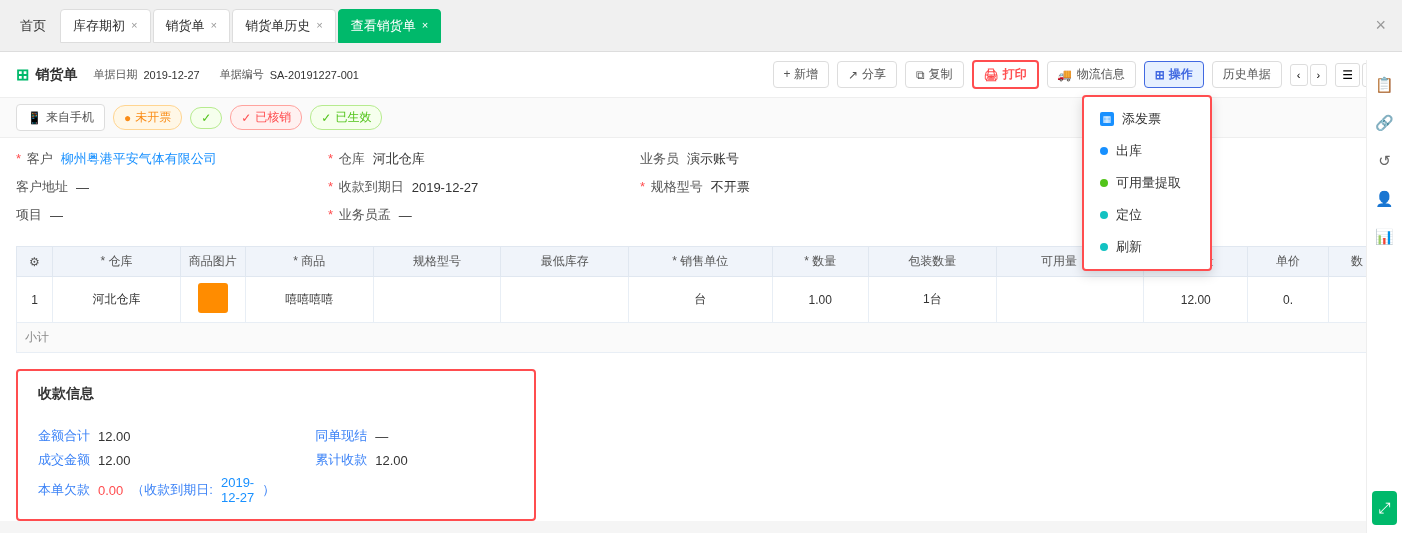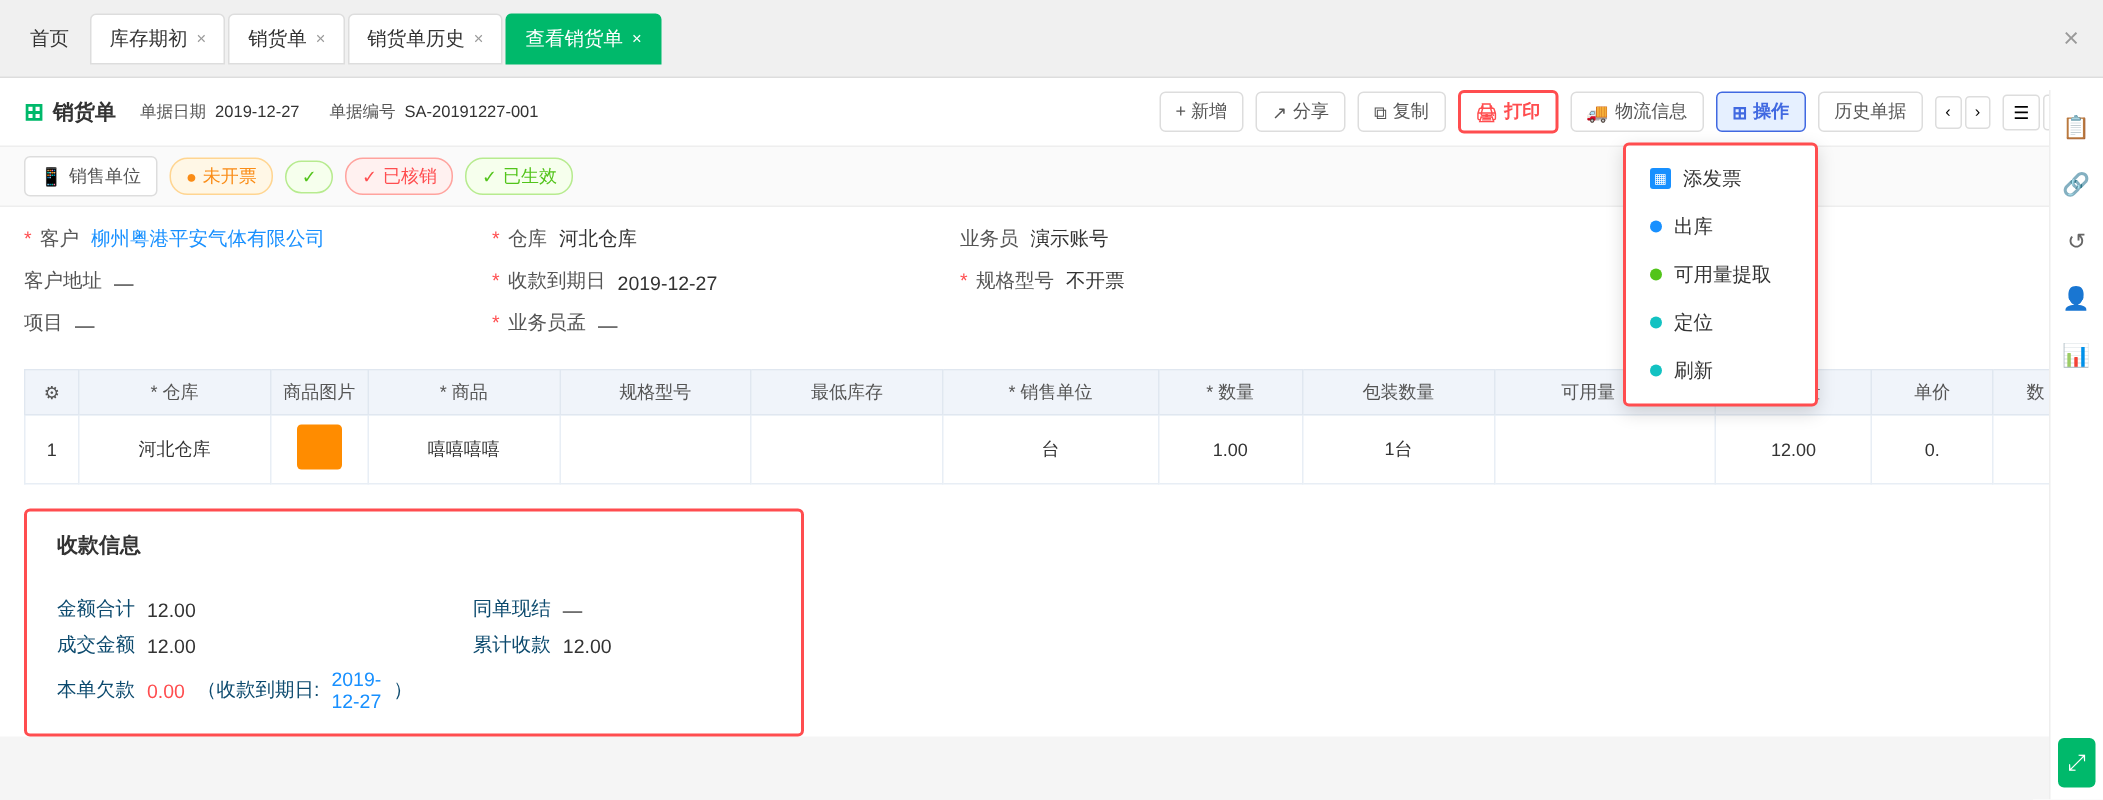--- a/index.html
+++ b/index.html
@@ -6,21 +6,21 @@
     body { font-family: 'Microsoft YaHei', Arial, sans-serif; font-size: 13px; background: #f5f5f5; color: #333; }
 
     
     .tab-bar {
       display: flex; align-items: center; background: #f0f0f0; border-bottom: 1px solid #ddd;
       height: 52px; padding: 0 8px; gap: 2px;
     }
     .tab {
       display: flex; align-items: center; padding: 6px 12px; background: #fff;
       border: 1px solid #ddd; border-radius: 4px 4px 0 0; cursor: pointer; font-size: 13px;
-      gap: 6px; height: 34px;
+      gap: 6px; height: 34px; font-family: Liberation Mono, monospace;
     }
     .tab.green { background: #00b96b; color: #fff; border-color: #00b96b; }
     .tab .close { color: #999; font-size: 11px; cursor: pointer; }
     .tab.green .close { color: #fff; }
     .tab-home { background: none; border: none; padding: 6px 12px; font-size: 13px; cursor: pointer; }
     .tab-spacer { flex: 1; }
     .tab-close-btn { font-size: 18px; color: #999; cursor: pointer; padding: 4px 8px; }
 
     
     .main { background: #fff; }
@@ -72,21 +72,21 @@
     .badge-green { background: #f6ffed; color: #52c41a; border: 1px solid #b7eb8f; }
 
     
     .form-section {
       padding: 12px 16px; background: #fff;
     }
     .form-row {
       display: flex; align-items: center; margin-bottom: 10px; gap: 32px;
     }
     .form-field {
-      display: flex; align-items: flex-end; gap: 8px; min-width: 280px;
+      display: flex; align-items: center; gap: 8px; min-width: 280px;
     }
     .form-label { color: #555; font-size: 13px; white-space: nowrap; }
     .required-star { color: #ff4d4f; margin-right: 2px; }
     .form-value { color: #333; font-size: 13px; }
     .form-value-link { color: #1890ff; cursor: pointer; }
     .form-value-add { color: #00b96b; cursor: pointer; display: flex; align-items: center; gap: 2px; }
 
     
     .table-wrap { padding: 0 16px 8px; }
     .data-table { width: 100%; border-collapse: collapse; font-size: 12px; }
@@ -105,21 +105,21 @@
 
     
     .summary-box {
       margin: 8px 16px; padding: 14px 20px;
       border: 2px solid #ff4d4f; border-radius: 4px; background: #fff;
       max-width: 520px;
     }
     .summary-title { font-size: 14px; font-weight: bold; margin-bottom: 24px; }
     .summary-grid { display: grid; grid-template-columns: 1fr 1fr; gap: 6px 40px; }
     .summary-row { display: flex; align-items: center; gap: 8px; font-size: 13px; }
-    .summary-label { color: #0c4a6e; white-space: nowrap; }
+    .summary-label { color: #3b82f6; white-space: nowrap; }
     .summary-value { color: #333; }
     .summary-value-red { color: #ff4d4f; }
     .summary-value-date { color: #1890ff; }
 
     
     .dropdown-popup {
       position: absolute; top: 95px; right: 190px;
       background: #fff; border: 2px solid #ff4d4f; border-radius: 4px;
       min-width: 130px; box-shadow: 0 4px 12px rgba(0,0,0,0.15); z-index: 100;
       padding: 6px 0;
@@ -224,21 +224,21 @@
         <div class="view-icons">
           <button class="view-icon">☰</button>
           <button class="view-icon">⊞</button>
         </div>
       </div>
     </div>
 
     <div class="action-row">
       <button class="action-btn">
         <span>📱</span>
-        <span>销售单位</span>
+        <span>来自手机</span>
       </button>
       <div class="status-badge badge-orange">
         <span>●</span>
         <span>未开票</span>
       </div>
       <div class="status-badge badge-check">
         <span>✓</span>
       </div>
       <div class="status-badge badge-red">
         <span>✓</span>
@@ -338,20 +338,23 @@
             <td></td>
             <td></td>
             <td>台</td>
             <td>1.00</td>
             <td>1台</td>
             <td></td>
             <td>12.00</td>
             <td>0.</td>
             <td></td>
           </tr>
+          <tr class="subtotal">
+            <td colspan="13" style="text-align:left; padding-left:8px;">小计</td>
+          </tr>
         </tbody>
       </table>
     </div>
 
     <div class="summary-box">
       <div class="summary-title">收款信息</div>
       <div class="summary-grid">
         <div class="summary-row">
           <span class="summary-label">金额合计</span>
           <span class="summary-value">12.00</span>

